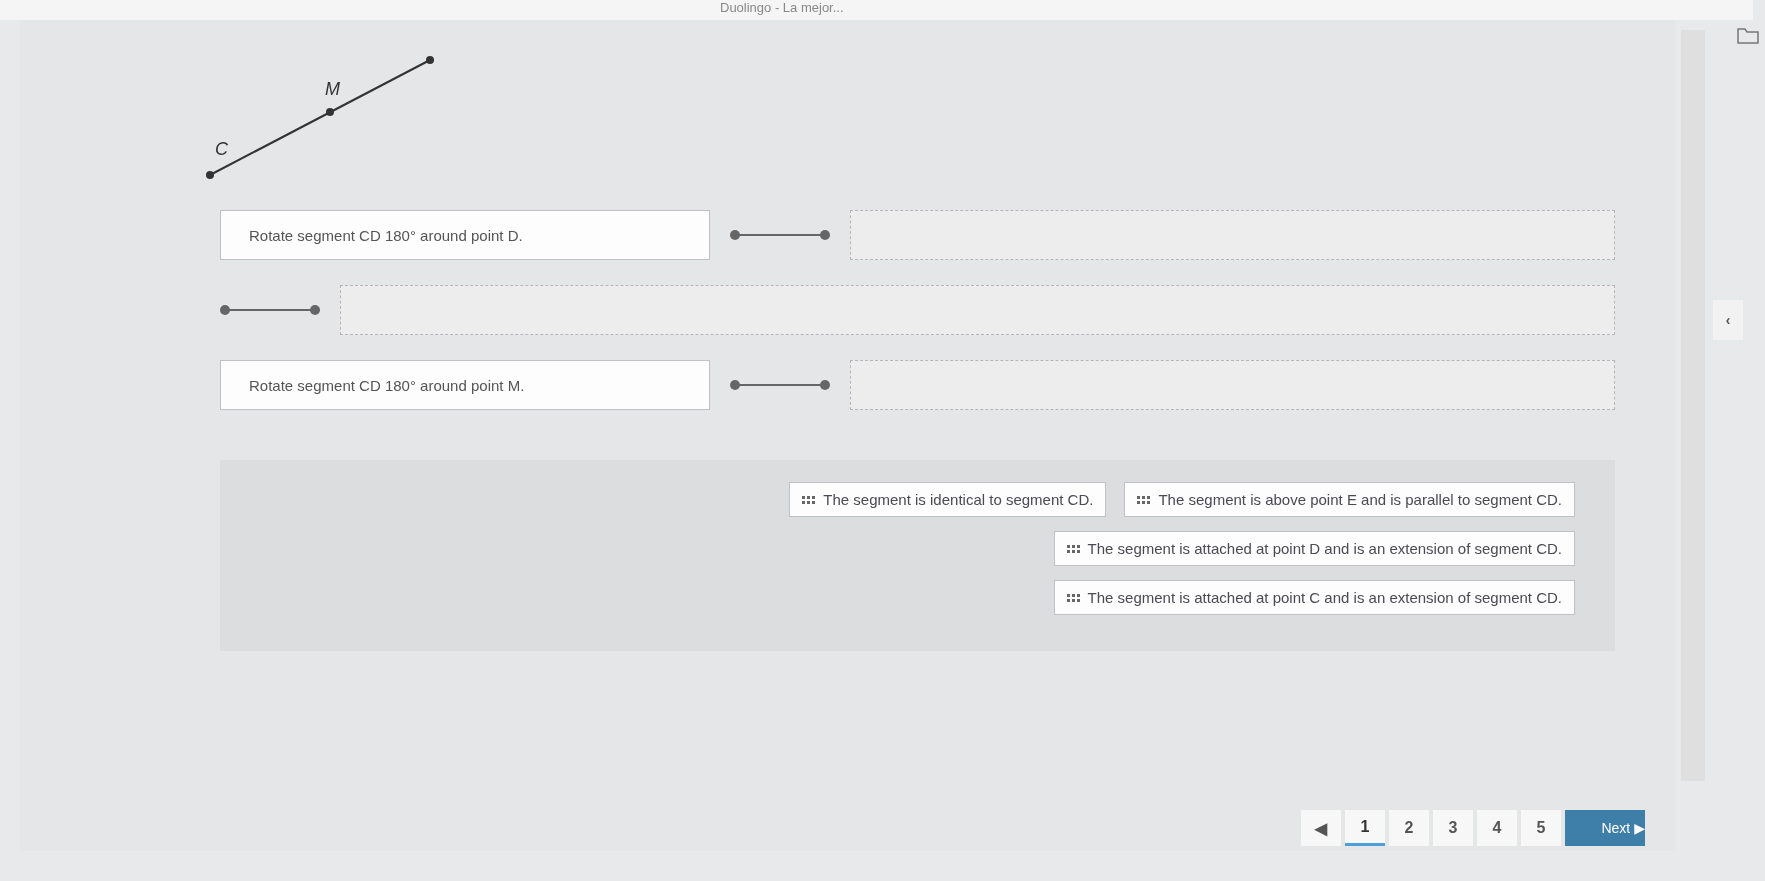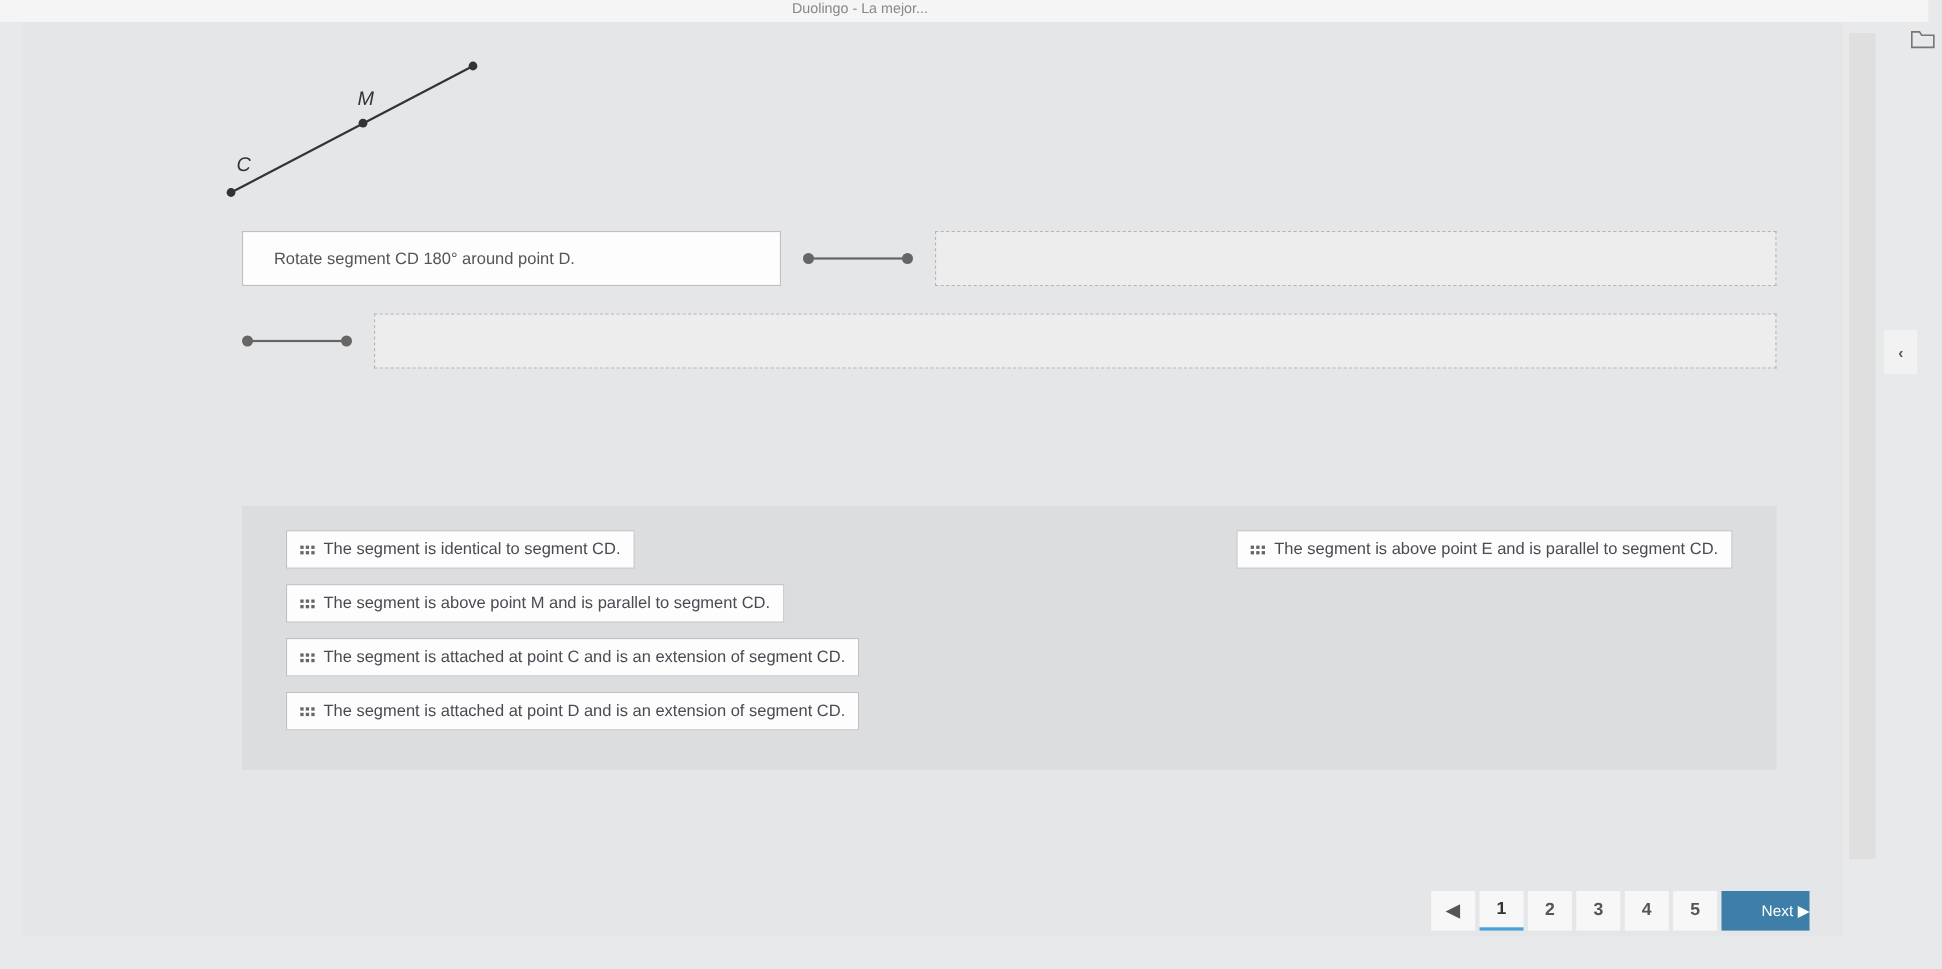--- a/index.html
+++ b/index.html
@@ -21,21 +21,21 @@
 
 .connector { width: 100px; height: 8px; position: relative; }
 .connector::before, .connector::after { content: ""; position: absolute; width: 10px; height: 10px; background: #666; border-radius: 50%; top: -1px; }
 .connector::before { left: 0; }
 .connector::after { right: 0; }
 .connector .line { position: absolute; top: 3px; left: 5px; right: 5px; height: 2px; background: #666; }
 
 .drop-box { flex: 1; height: 50px; border: 1px dashed #b5b5bb; background: rgba(255,255,255,0.3); }
 
 .answer-bank { position: absolute; top: 440px; left: 200px; right: 60px; background: #dcddde; padding: 22px 40px; }
-.answer-row { display: flex; justify-content: space-between; gap: 18px; margin-bottom: 14px; }
+.answer-row { display: flex; justify-content: flex-end; gap: 18px; margin-bottom: 14px; }
 
 .answer-chip { background: #fdfdfd; border: 1px solid #c0c0c6; padding: 8px 12px; font-size: 15px; color: #4a4a52; display: inline-flex; align-items: center; gap: 8px; cursor: move; }
 .grip { display: inline-flex; flex-direction: column; gap: 2px; }
 .grip span { display: flex; gap: 2px; }
 .grip i { width: 3px; height: 3px; background: #666; display: block; }
 
 .nav-footer { position: absolute; bottom: 35px; right: 120px; display: flex; align-items: center; gap: 4px; }
 .nav-btn { width: 40px; height: 36px; background: #f7f7f7; border: 0; display: flex; align-items: center; justify-content: center; color: #555; font-size: 16px; cursor: pointer; font-weight: bold; }
 .nav-btn.active { border-bottom: 3px solid #4aa0d8; color: #333; }
 .nav-next { width: 80px; height: 36px; background: #3d7fa8; color: #fff; border: 0; font-size: 14px; cursor: pointer; display: flex; align-items: center; justify-content: flex-end; gap: 4px; }
@@ -83,20 +83,29 @@
           <div class="line"></div>
         </div>
       <div class="drop-box"></div>
     </div>
     <div class="prompt-row">
       <div class="connector">
           <div class="line"></div>
         </div>
       <div class="drop-box"></div>
     </div>
+    <div class="prompt-row">
+      <div class="prompt-box">
+          <span>Rotate segment CD 180° around point M.</span>
+        </div>
+      <div class="connector">
+          <div class="line"></div>
+        </div>
+      <div class="drop-box"></div>
+    </div>
   </div>
 
   <div class="answer-bank">
     <div class="answer-row">
       <div class="answer-chip">
         <span class="grip">
             <span>
               <i></i>
               <i></i>
               <i></i>
@@ -132,55 +141,38 @@
               <i></i>
               <i></i>
               <i></i>
             </span>
             <span>
               <i></i>
               <i></i>
               <i></i>
             </span>
           </span>
-        <span>The segment is above point M and is parallel to segment CD.</span>
+        <span>The segment is attached at point D and is an extension of segment CD.</span>
       </div>
     </div>
     <div class="answer-row">
       <div class="answer-chip">
         <span class="grip">
             <span>
               <i></i>
               <i></i>
               <i></i>
             </span>
             <span>
               <i></i>
               <i></i>
               <i></i>
             </span>
           </span>
         <span>The segment is attached at point C and is an extension of segment CD.</span>
-      </div>
-    </div>
-    <div class="answer-row">
-      <div class="answer-chip">
-        <span class="grip">
-            <span>
-              <i></i>
-              <i></i>
-              <i></i>
-            </span>
-            <span>
-              <i></i>
-              <i></i>
-              <i></i>
-            </span>
-          </span>
-        <span>The segment is attached at point D and is an extension of segment CD.</span>
       </div>
     </div>
   </div>
 
 </div>
 
 <div class="nav-footer">
   <button class="nav-btn">
       <span>◀</span>
     </button>

